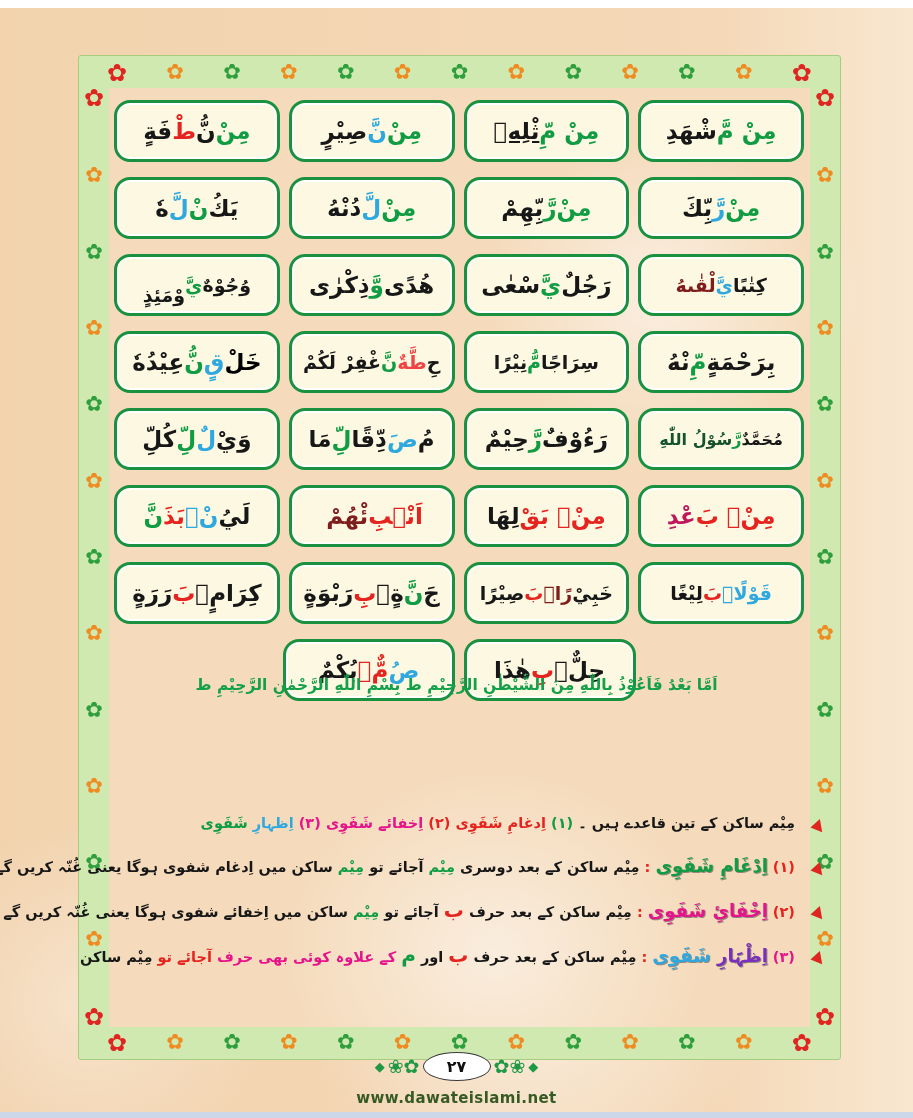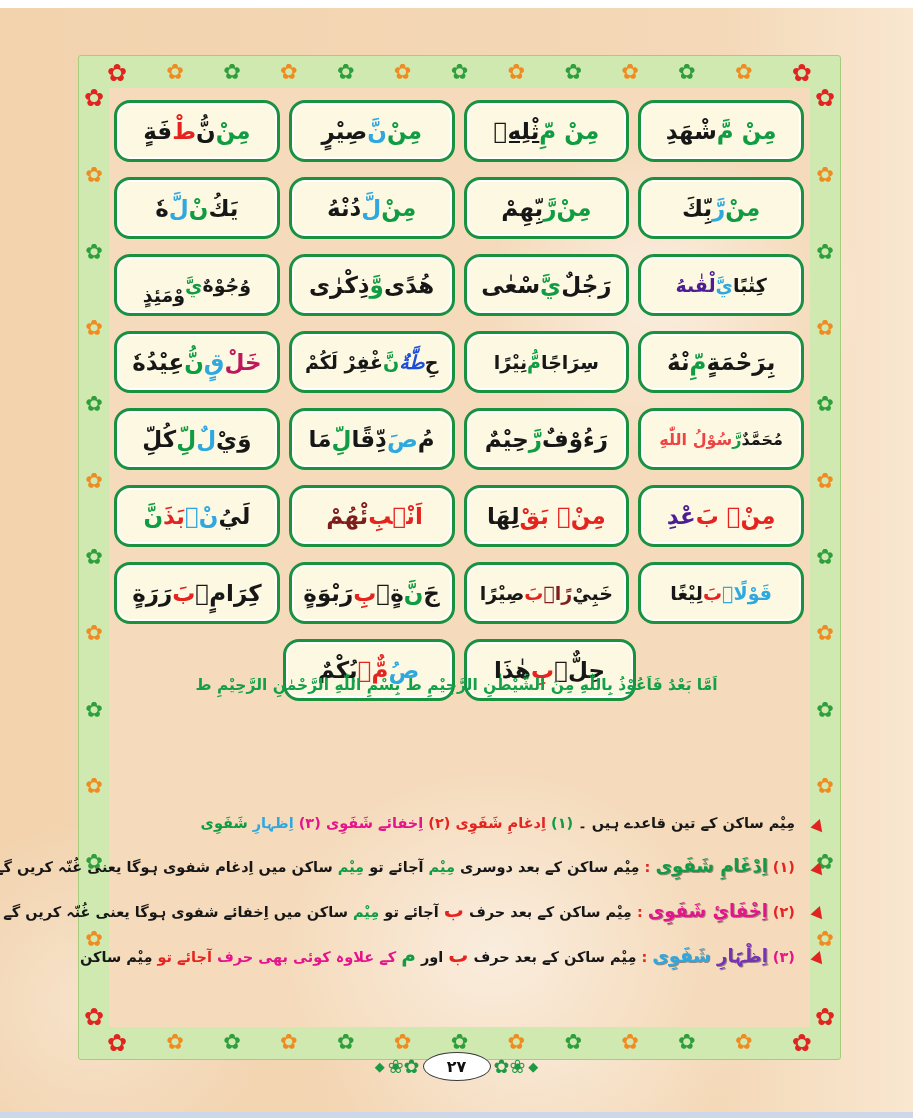--- a/index.html
+++ b/index.html
@@ -208,21 +208,21 @@
           <span style="color: rgb(23, 23, 23);">يَكُ</span>
           <span style="color: rgb(16, 156, 67);">نْ </span>
           <span style="color: rgb(47, 168, 224);">لَّ</span>
           <span style="color: rgb(23, 23, 23);">هٗ</span>
         </div>
       </div>
       <div class="grow">
         <div class="cell" style="font-size: 19px;">
           <span style="color: rgb(23, 23, 23);">كِتٰبًا </span>
           <span style="color: rgb(47, 168, 224);">يَّ</span>
-          <span style="color: #4c1d95;">لْقٰىهُ</span>
+          <span style="color: #7f1d1d;">لْقٰىهُ</span>
         </div>
         <div class="cell" style="font-size: 23px;">
           <span style="color: rgb(23, 23, 23);">رَجُلٌ </span>
           <span style="color: rgb(16, 156, 67);">يَّ</span>
           <span style="color: rgb(23, 23, 23);">سْعٰى</span>
         </div>
         <div class="cell" style="font-size: 23px;">
           <span style="color: rgb(23, 23, 23);">هُدًى </span>
           <span style="color: rgb(16, 156, 67);">وَّ</span>
           <span style="color: rgb(23, 23, 23);">ذِكْرٰى</span>
@@ -239,36 +239,36 @@
           <span style="color: rgb(16, 156, 67);">مِّ</span>
           <span style="color: rgb(23, 23, 23);">نْهُ</span>
         </div>
         <div class="cell" style="font-size: 19px;">
           <span style="color: rgb(23, 23, 23);">سِرَاجًا </span>
           <span style="color: rgb(16, 156, 67);">مُّ</span>
           <span style="color: rgb(23, 23, 23);">نِيْرًا</span>
         </div>
         <div class="cell" style="font-size: 19px;">
           <span style="color: rgb(23, 23, 23);">حِ</span>
-          <span style="color: #1d4ed8; font-style: italic;">طَّةٌ </span>
+          <span style="color: #ef4444;">طَّةٌ </span>
           <span style="color: rgb(16, 156, 67);">نَّ</span>
           <span style="color: rgb(23, 23, 23);">غْفِرْ لَكُمْ</span>
         </div>
         <div class="cell" style="font-size: 23px;">
-          <span style="color: #be185d;">خَلْ</span>
+          <span style="color: #000000;">خَلْ</span>
           <span style="color: rgb(47, 168, 224);">قٍ </span>
           <span style="color: rgb(16, 156, 67);">نُّ</span>
           <span style="color: rgb(23, 23, 23);">عِيْدُهٗ</span>
         </div>
       </div>
       <div class="grow">
         <div class="cell" style="font-size: 16px;">
           <span style="color: rgb(23, 23, 23);">مُحَمَّدٌ </span>
           <span style="color: rgb(16, 156, 67);">رَّ</span>
-          <span style="color: #ef4444;">سُوْلُ اللّٰهِ</span>
+          <span style="color: #14532d;">سُوْلُ اللّٰهِ</span>
         </div>
         <div class="cell" style="font-size: 23px;">
           <span style="color: rgb(23, 23, 23);">رَءُوْفٌ </span>
           <span style="color: rgb(16, 156, 67);">رَّ</span>
           <span style="color: rgb(23, 23, 23);">حِيْمٌ</span>
         </div>
         <div class="cell" style="font-size: 23px;">
           <span style="color: rgb(23, 23, 23);">مُ</span>
           <span style="color: rgb(47, 168, 224);">صَ</span>
           <span style="color: rgb(23, 23, 23);">دِّقًا </span>
@@ -278,21 +278,21 @@
         <div class="cell" style="font-size: 23px;">
           <span style="color: rgb(23, 23, 23);">وَيْ</span>
           <span style="color: rgb(47, 168, 224);">لٌ </span>
           <span style="color: rgb(16, 156, 67);">لِّ</span>
           <span style="color: rgb(23, 23, 23);">كُلِّ</span>
         </div>
       </div>
       <div class="grow">
         <div class="cell" style="font-size: 23px;">
           <span style="color: rgb(229, 36, 32);">مِنْۢ بَ</span>
-          <span style="color: #4c1d95;">عْدِ</span>
+          <span style="color: #be185d;">عْدِ</span>
         </div>
         <div class="cell" style="font-size: 23px;">
           <span style="color: rgb(229, 36, 32);">مِنْۢ بَقْ</span>
           <span style="color: rgb(23, 23, 23);">لِهَا</span>
         </div>
         <div class="cell" style="font-size: 23px;">
           <span style="color: rgb(229, 36, 32);">اَنْۢبِ</span>
           <span style="color: #7f1d1d; margin-left: 6px;">ئْهُمْ</span>
         </div>
         <div class="cell" style="font-size: 23px;">
@@ -354,15 +354,16 @@
     </div>
 
   <div class="emblem">
     <span class="tip">◆</span>
     <span class="leaf">❀✿</span>
     <span class="oval">۲۷</span>
     <span class="leaf">✿❀</span>
     <span class="tip">◆</span>
   </div>
 
+  <div class="url">www.dawateislami.net</div>
 
   <div class="scan-edge"></div>
 </div>
 
 </body></html>

